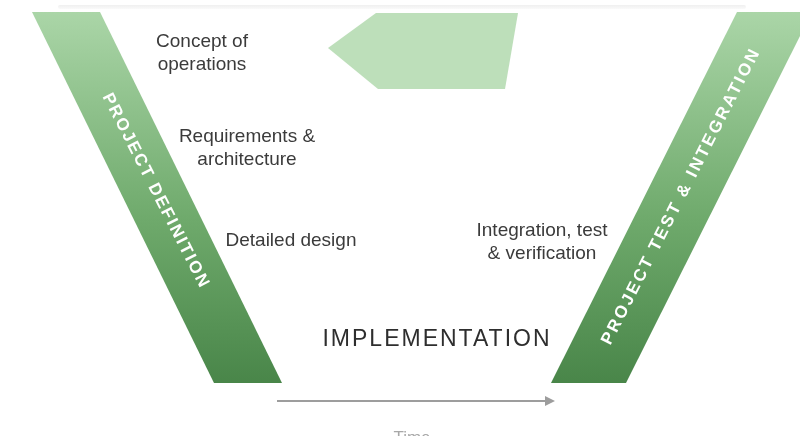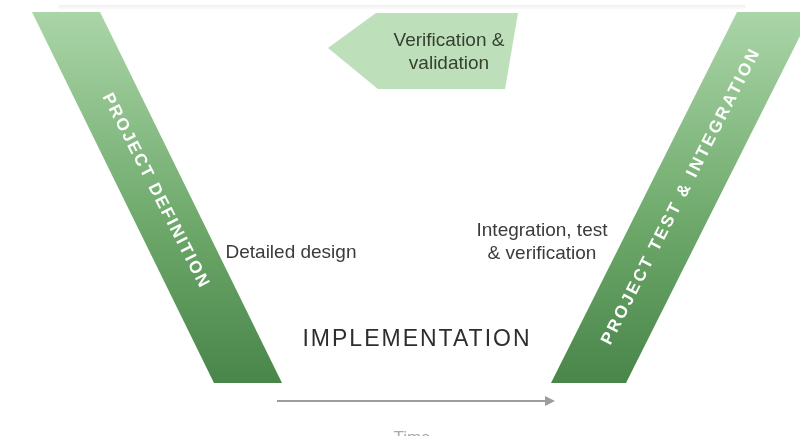--- a/index.html
+++ b/index.html
@@ -44,26 +44,26 @@
     transform:translate(-50%,-50%) rotate(63deg);}
   .band-label.right{left:681px;top:196px;width:430px;letter-spacing:2.5px;
     transform:translate(-50%,-50%) rotate(-63deg);}
 
   
   .label{position:absolute;transform:translate(-50%,-50%);
     color:#3b3b3b;font-size:19px;line-height:1.22;text-align:center;
     white-space:pre-line;z-index:5;}
   .lbl-concept      {left:202px;top:52px;width:220px;}
   .lbl-requirements {left:247px;top:147px;width:240px;}
-  .lbl-detailed     {left:291px;top:240px;width:240px;margin-top:12px;}
+  .lbl-detailed     {left:291px;top:240px;width:240px;}
   .lbl-vv           {left:449px;top:51px;width:210px;color:#36402f;}
   .lbl-operation    {left:641px;top:53px;width:240px;}
   .lbl-system       {left:587px;top:147px;width:250px;}
   .lbl-integration  {left:542px;top:241px;width:240px;}
-  .lbl-implementation{left:417px;top:338px;width:340px;font-size:23px;
+  .lbl-implementation{left:437px;top:338px;width:340px;font-size:23px;
     letter-spacing:2px;color:#2e2e2e;white-space:nowrap;}
 
   
   .time-line{position:absolute;left:277px;top:400px;width:268px;height:2px;
     background:#9d9d9d;z-index:2;}
   .time-head{position:absolute;left:545px;top:396px;width:0;height:0;z-index:2;
     border-left:10px solid #9d9d9d;border-top:5px solid transparent;
     border-bottom:5px solid transparent;}
   .time-label{position:absolute;left:412px;top:438px;transform:translate(-50%,-50%);
     color:#a8a8a8;font-size:17px;z-index:2;}
@@ -84,23 +84,25 @@
   <div class="box b4"></div>
 
   <div class="vv-arrow"></div>
 
   <div class="band band-left"></div>
   <div class="band band-right"></div>
 
   <div class="band-label left">PROJECT DEFINITION</div>
   <div class="band-label right">PROJECT TEST &amp; INTEGRATION</div>
 
+  <div class="label lbl-concept">Concept of
+operations</div>
+  <div class="label lbl-requirements">Requirements &amp;
+architecture</div>
   <div class="label lbl-detailed">Detailed design</div>
-  <div class="label lbl-vv">Verification &amp;
-validation</div>
   <div class="label lbl-integration">Integration, test
 &amp; verification</div>
   <div class="label lbl-implementation">IMPLEMENTATION</div>
 
   <div class="time-line"></div>
   <div class="time-head"></div>
   <div class="time-label">Time</div>
 
 </div>
 

